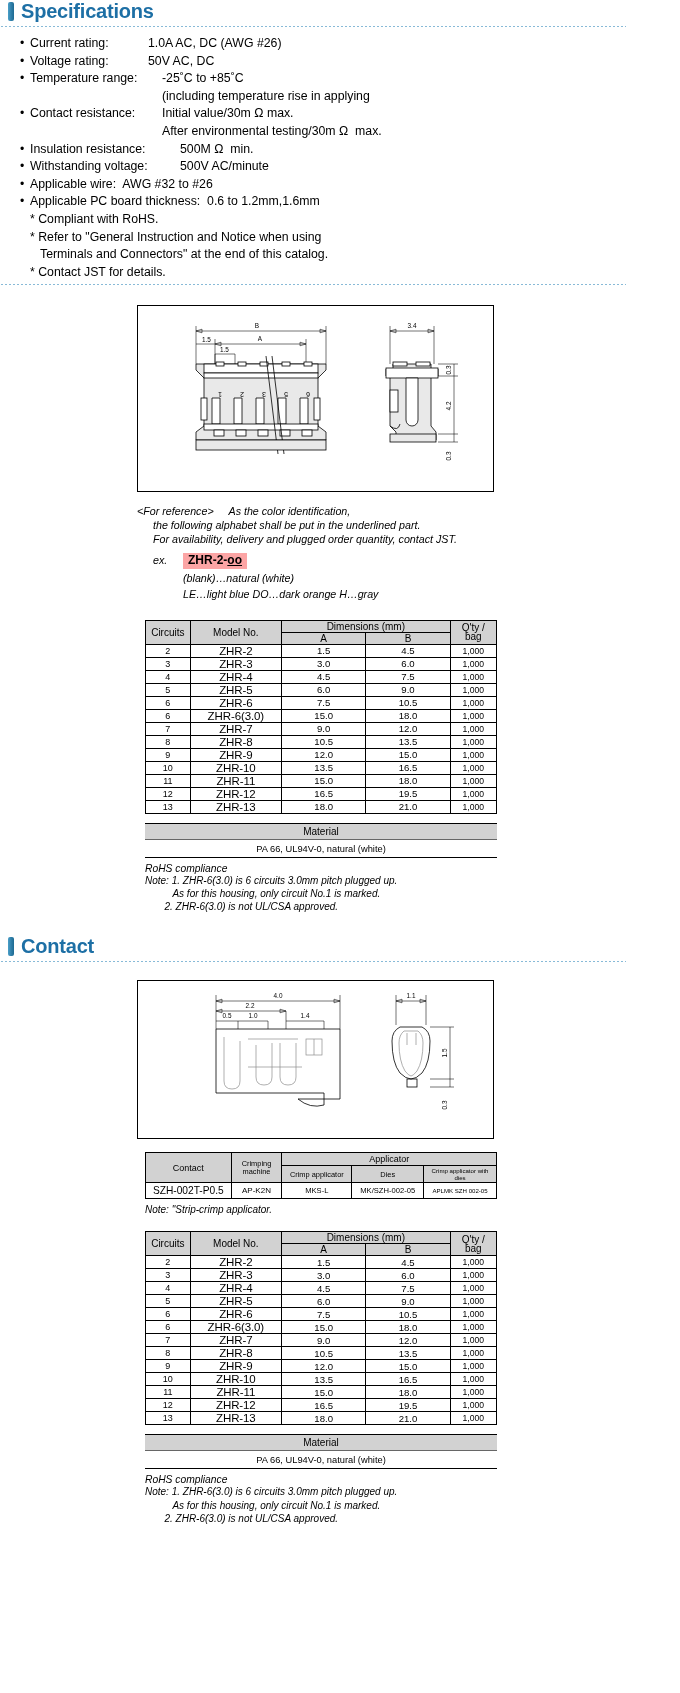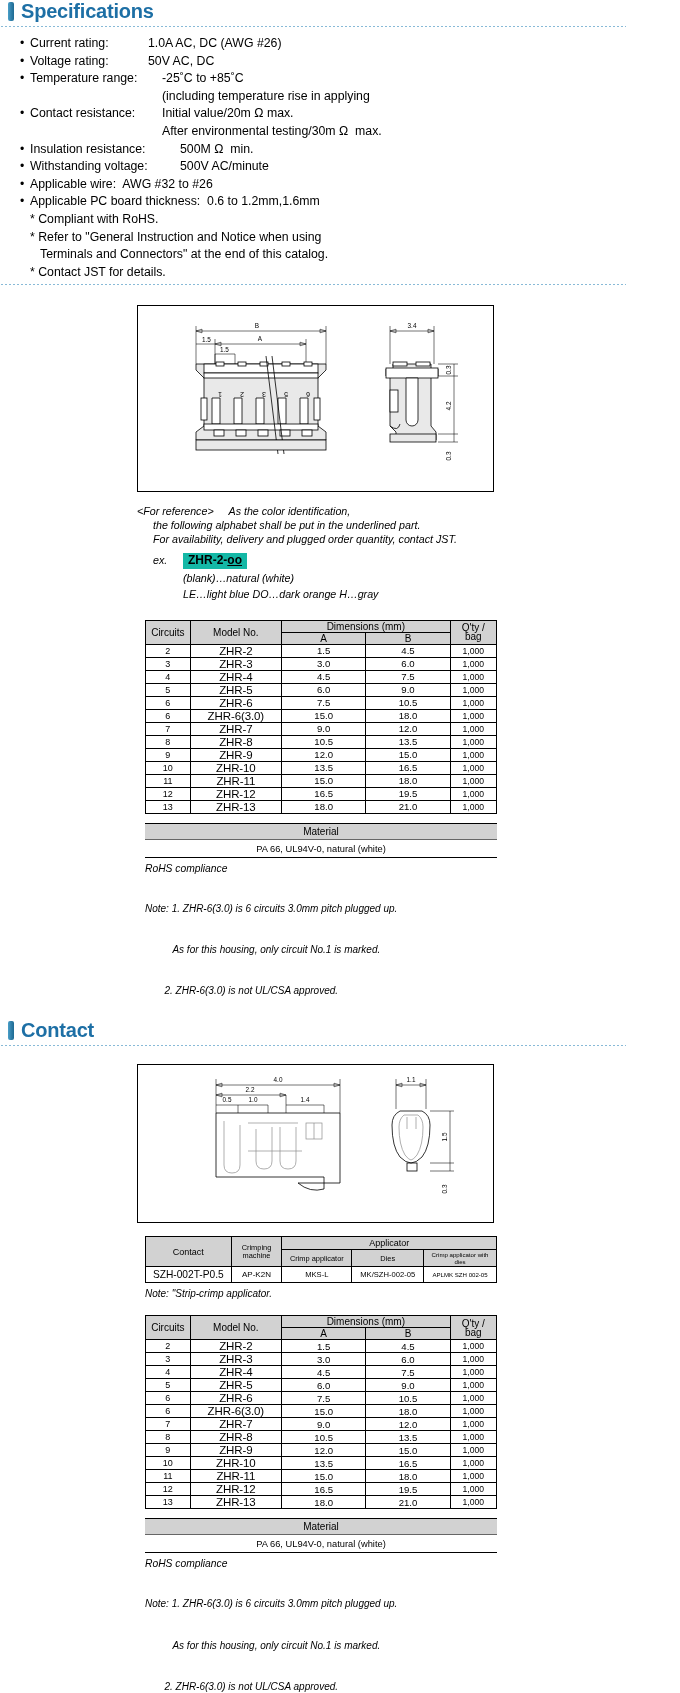--- a/index.html
+++ b/index.html
@@ -36,21 +36,21 @@
   .spec-list li .lbl{display:inline-block;}
 
   
   .drawbox{border:1px solid #000;background:#fff;position:relative;}
 
   .refblk{font-size:10.7px;font-style:italic;line-height:13.6px;}
   .refblk .ind{padding-left:16px;}
   .exline{padding-left:16px;margin-top:7px;}
   .exlabel{display:inline-block;width:30px;font-style:italic;}
   .partbox{
-    background:#14b8a6;font-style:normal;font-weight:bold;font-size:12px;
+    background:#fca5a5;font-style:normal;font-weight:bold;font-size:12px;
     padding:1px 5px;display:inline-block;
   }
   .partbox u{text-decoration:underline;}
   .colorlines{padding-left:46px;margin-top:2px;font-size:10.7px;font-style:italic;line-height:14.5px;}
 
   
   table.dt{border-collapse:collapse;font-size:9.3px;border-radius:15px;}
   table.dt td,table.dt th{border:1px solid #000;text-align:center;padding:0;font-weight:normal;}
   table.dt thead th{background:#d2d2d2;font-size:10px;}
   .mdl{font-weight:bold;font-size:11.5px;letter-spacing:-0.1px;}
@@ -58,21 +58,21 @@
   .circ{font-size:9px;}
   .qty{font-size:8.6px;}
 
   .mat-head{
     background:#d2d2d2;border-top:1.6px solid #000;border-bottom:1px solid #666;
     text-align:center;font-size:10px;padding:2px 0;
   }
   .mat-val{text-align:center;font-size:9.3px;padding:4px 0 3px;border-bottom:1.6px solid #000;}
 
   .rohs-t{font-size:10.3px;font-weight:normal;font-style:italic;margin-top:5px;}
-  .note{font-size:10px;font-style:italic;line-height:13.2px;white-space:pre;margin-top:28px;}
+  .note{font-size:10px;font-style:italic;line-height:13.2px;white-space:pre;}
 
   
   table.app{border-collapse:collapse;font-size:7.6px;}
   table.app td,table.app th{border:1px solid #000;text-align:center;font-weight:normal;padding:1px 2px;}
   table.app thead th{background:#d2d2d2;}
   .pn{font-weight:bold;font-size:10.2px;}
   .tiny{font-size:6.1px;}
   .app-note{font-size:10px;font-style:italic;margin-top:5px;}
 
   
@@ -93,21 +93,21 @@
   <div class="section-head">
     <span class="bar"></span><span class="title">Specifications</span>
   </div>
   <div class="dotline"></div>
 
   <ul class="spec-list">
     <li><span class="b">•</span><span class="lbl" style="width:118px">Current rating:</span><span>1.0A AC, DC (AWG #26)</span></li>
     <li><span class="b">•</span><span class="lbl" style="width:118px">Voltage rating:</span><span>50V AC, DC</span></li>
     <li><span class="b">•</span><span class="lbl" style="width:132px">Temperature range:</span><span>-25˚C to +85˚C</span></li>
     <li style="list-style:none"><span style="display:inline-block;width:132px"></span><span>(including temperature rise in applying</span></li>
-    <li><span class="b">•</span><span class="lbl" style="width:132px">Contact resistance:</span><span>Initial value/20m Ω max.</span></li>
+    <li><span class="b">•</span><span class="lbl" style="width:132px">Contact resistance:</span><span>Initial value/30m Ω max.</span></li>
     <li style="list-style:none"><span style="display:inline-block;width:132px"></span><span>After environmental testing/30m Ω  max.</span></li>
     <li><span class="b">•</span><span class="lbl" style="width:150px">Insulation resistance:</span><span>500M Ω  min.</span></li>
     <li><span class="b">•</span><span class="lbl" style="width:150px">Withstanding voltage:</span><span>500V AC/minute</span></li>
     <li><span class="b">•</span><span class="lbl">Applicable wire:</span><span>&nbsp; </span><span>AWG #32 to #26</span></li>
     <li><span class="b">•</span><span class="lbl">Applicable PC board thickness:</span><span>&nbsp; </span><span>0.6 to 1.2mm,1.6mm</span></li>
     <li style="list-style:none;padding-left:10px">* Compliant with RoHS.</li>
     <li style="list-style:none;padding-left:10px">* Refer to "General Instruction and Notice when using</li>
     <li style="list-style:none;padding-left:10px">   Terminals and Connectors" at the end of this catalog.</li>
     <li style="list-style:none;padding-left:10px">* Contact JST for details.</li>
   </ul>

